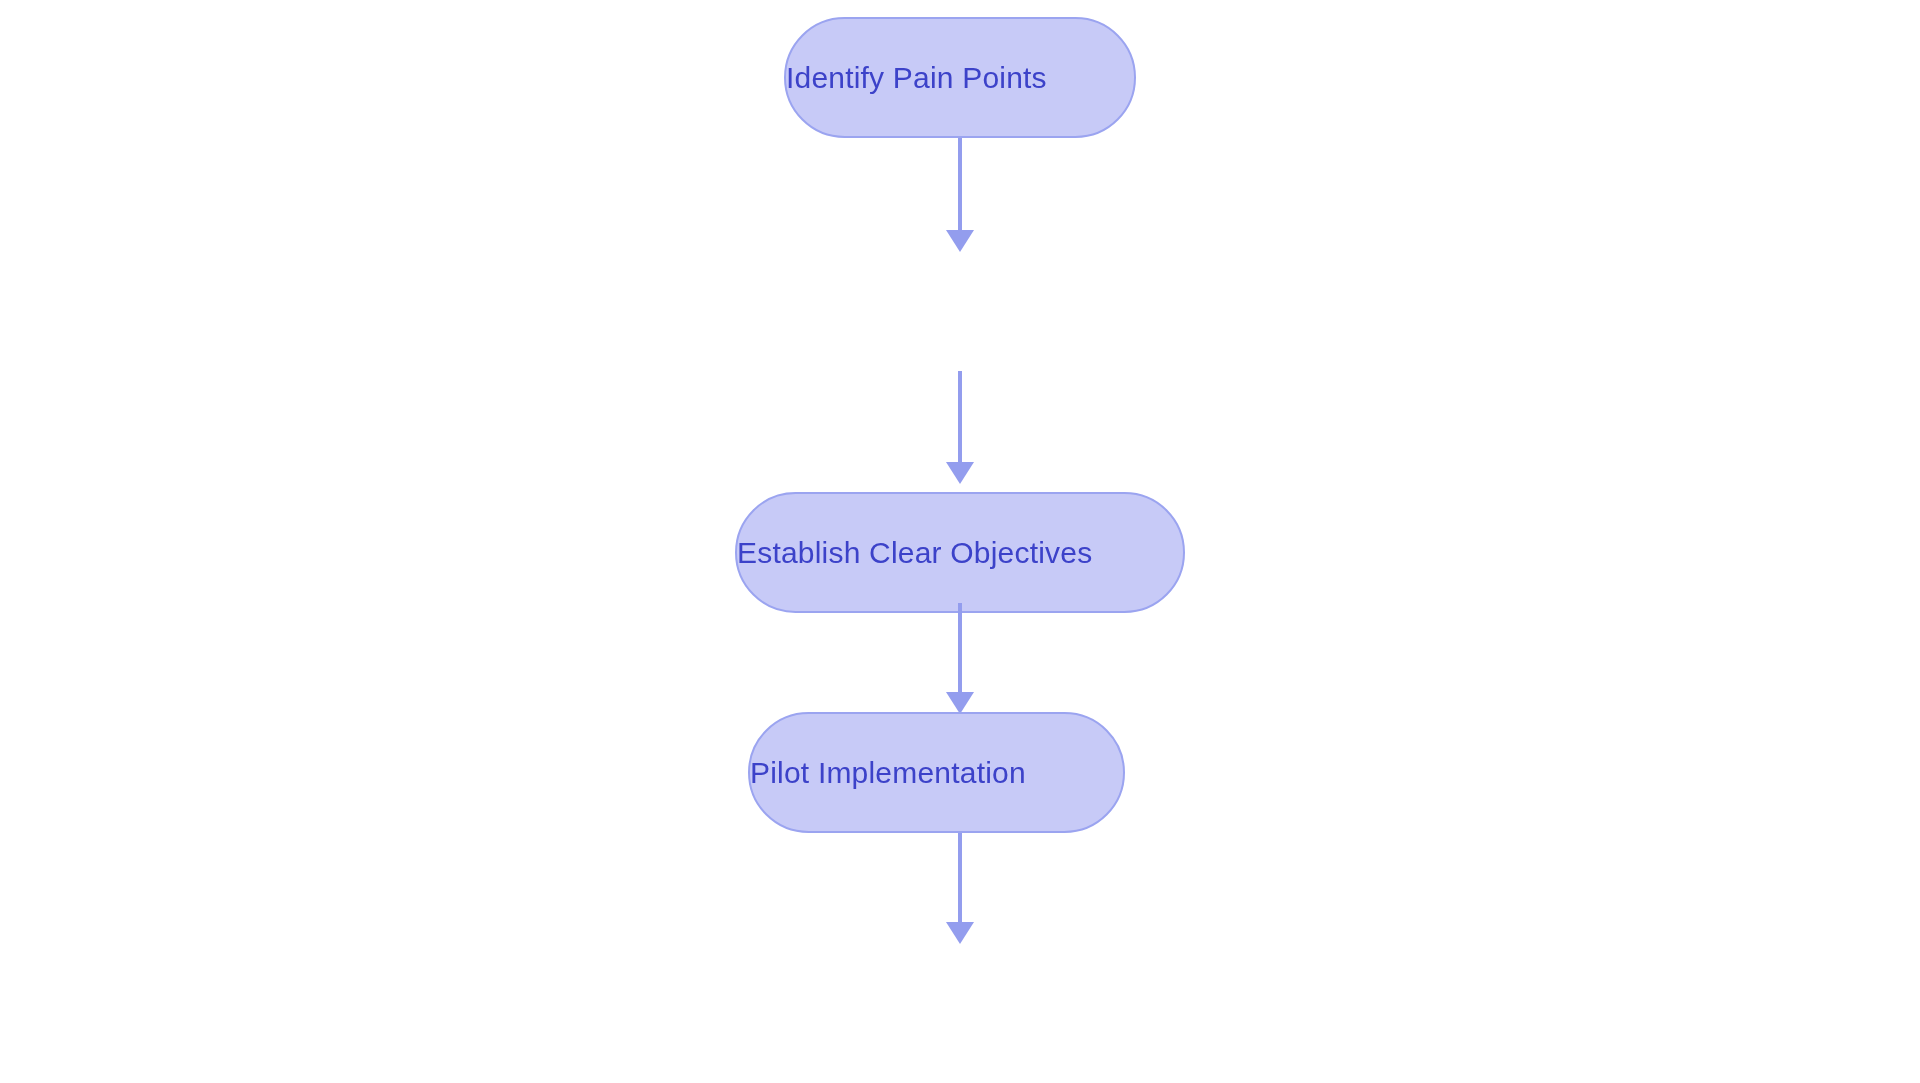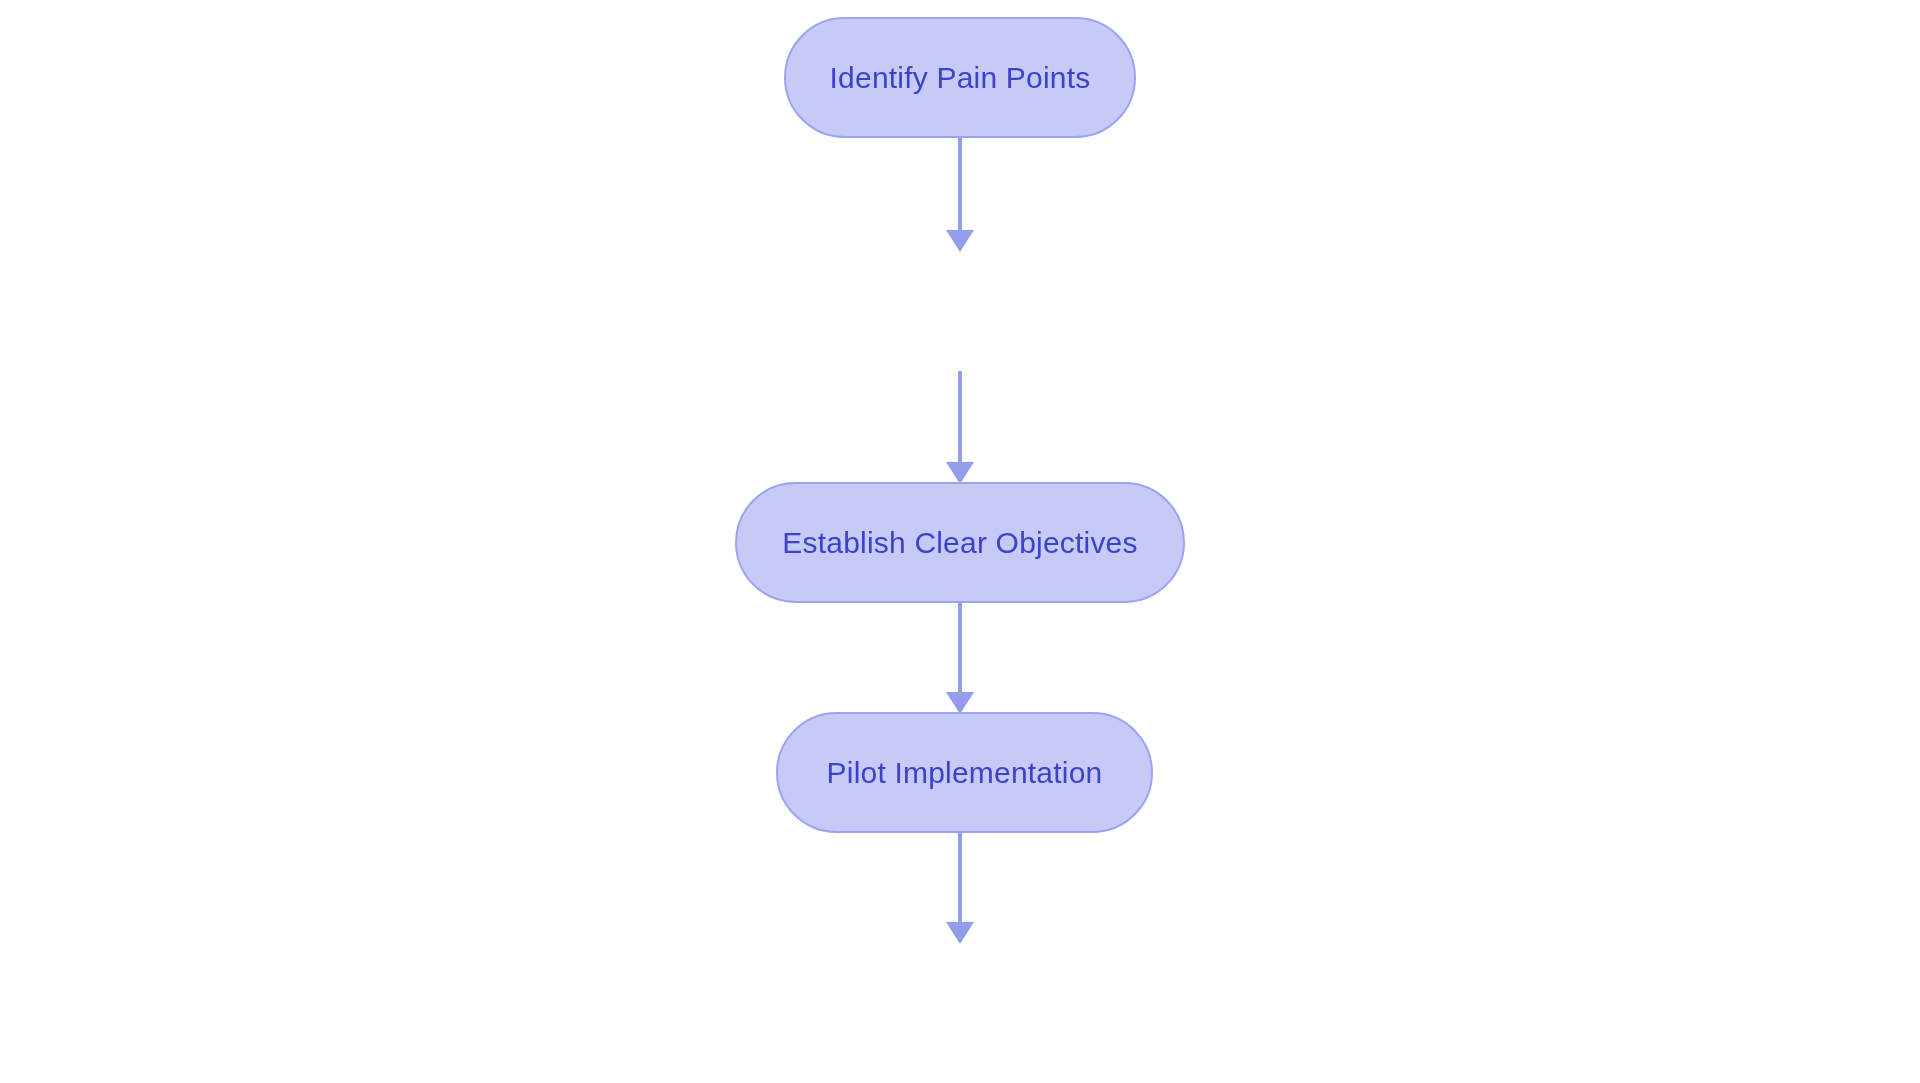--- a/index.html
+++ b/index.html
@@ -17,21 +17,21 @@
   }
   .flow-node {
     position: absolute;
     box-sizing: border-box;
     height: 121px;
     border-radius: 60.5px;
     background: var(--node-fill, #c7caf7);
     border: 2px solid var(--node-border, #9ba4f0);
     display: flex;
     align-items: center;
-    justify-content: center;
+    justify-content: flex-start;
   }
   .flow-node .node-label {
     color: var(--node-text, #3c42c9);
     font-size: 30px;
     line-height: 1;
     white-space: nowrap;
     letter-spacing: 0.2px;
   }
   .flow-arrow {
     position: absolute;
@@ -66,30 +66,30 @@
     <div class="arrow-line"></div>
     <div class="arrow-head"></div>
   </div>
 
 
   <div class="flow-arrow" style="left:946px; top:371px; height:113px;">
     <div class="arrow-line"></div>
     <div class="arrow-head"></div>
   </div>
 
-  <div class="flow-node" style="left:735px; top:482px; width:450px;">
+  <div class="flow-node" style="left:735px; top:492px; width:450px;">
     <span class="node-label">Establish Clear Objectives</span>
   </div>
 
   <div class="flow-arrow" style="left:946px; top:603px; height:111px;">
     <div class="arrow-line"></div>
     <div class="arrow-head"></div>
   </div>
 
-  <div class="flow-node" style="left:776px; top:712px; width:377px;">
+  <div class="flow-node" style="left:748px; top:712px; width:377px;">
     <span class="node-label">Pilot Implementation</span>
   </div>
 
   <div class="flow-arrow" style="left:946px; top:833px; height:111px;">
     <div class="arrow-line"></div>
     <div class="arrow-head"></div>
   </div>
 
 
 </div>

